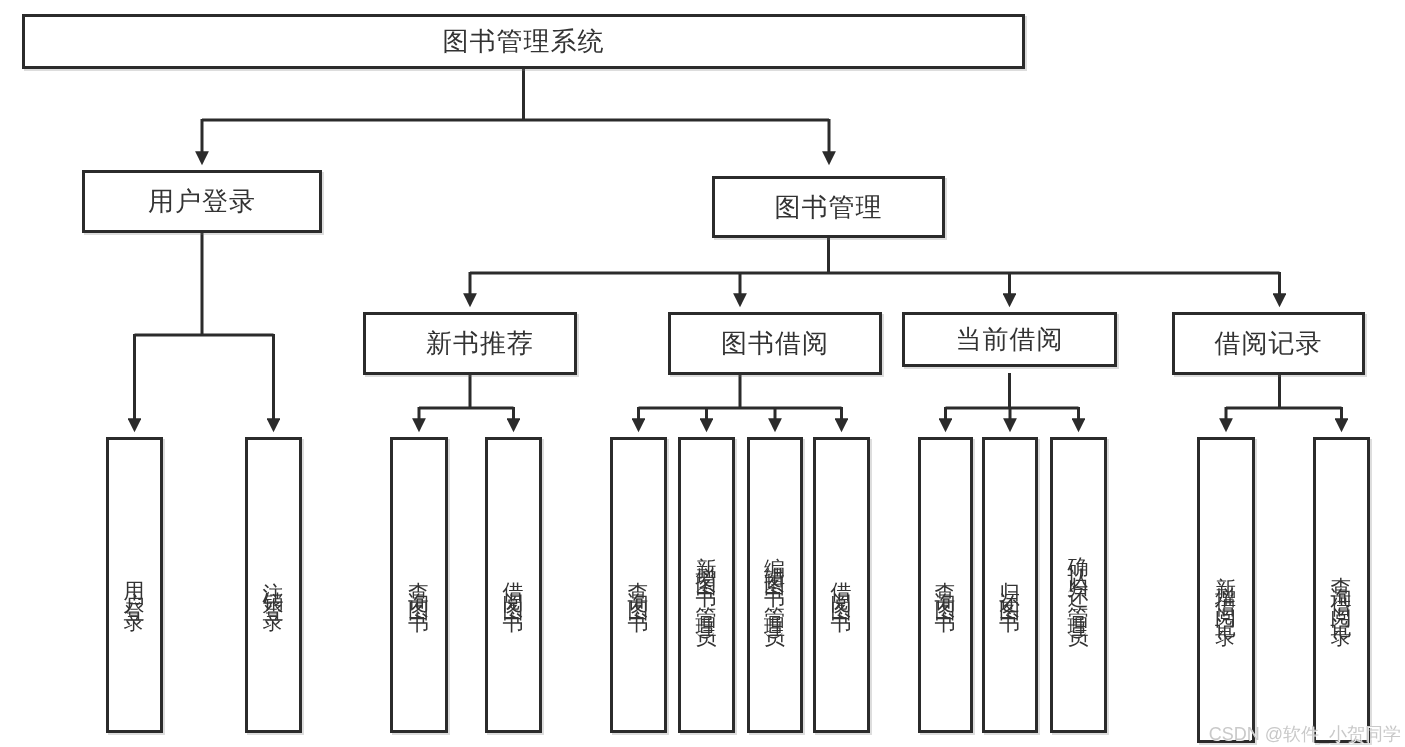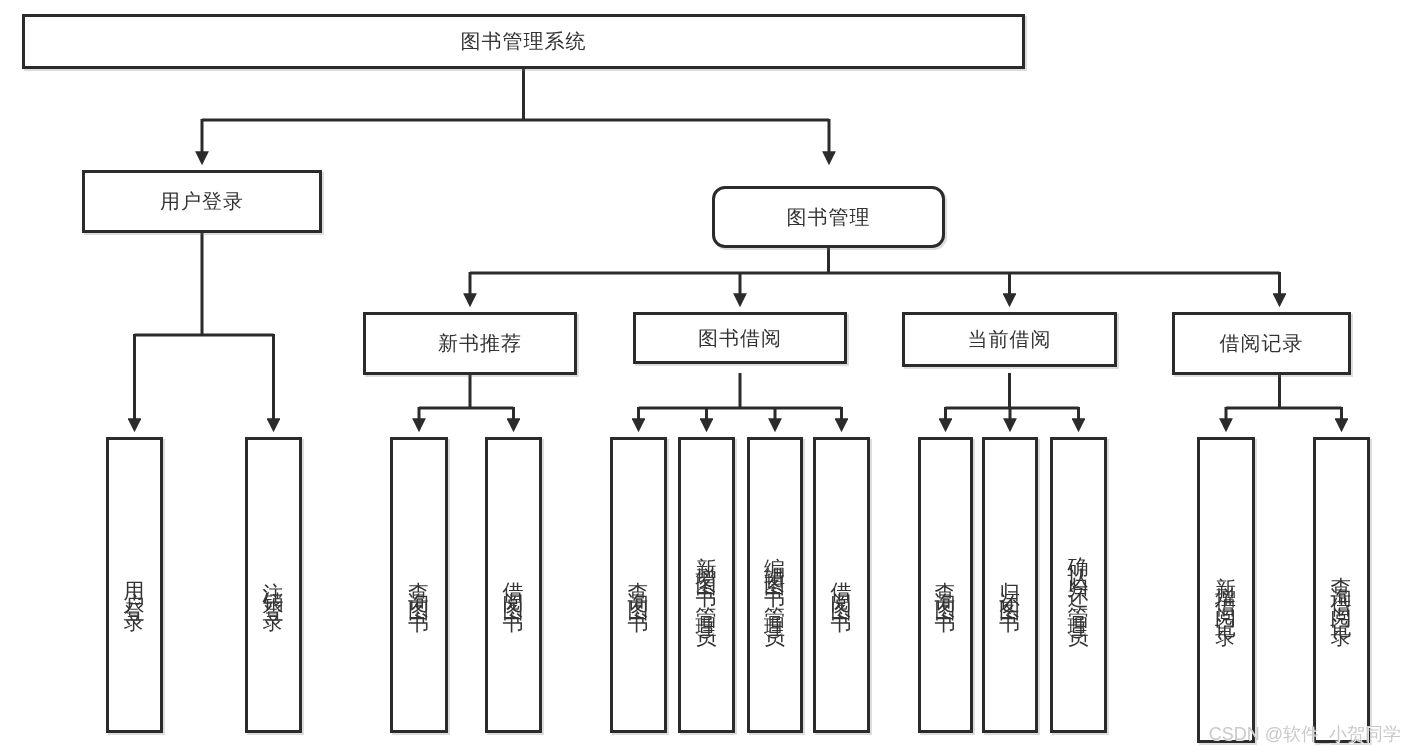--- a/index.html
+++ b/index.html
@@ -22,21 +22,21 @@
   .ahp{fill:var(--line);}
   .node{
     position:absolute;box-sizing:border-box;
     border:3px solid var(--line);
     background:var(--background);
     z-index:2;
     display:flex;align-items:center;justify-content:center;
     color:var(--text);
     box-shadow:2px 2px 0 rgba(120,120,120,0.25);
   }
-  .hnode{font-size:20px;letter-spacing:1px;}
+  .hnode{font-size:26px;letter-spacing:1px;}
   .vnode span{
     writing-mode:vertical-rl;
     text-orientation:mixed;
     font-size:21px;
     letter-spacing:10px;
     line-height:1;
   }
   .watermark{
     position:absolute;right:4px;bottom:1px;z-index:3;
     color:var(--watermark);
@@ -92,34 +92,34 @@
     <line class="wire-arrow" x1="1341.5" y1="407" x2="1341.5" y2="420" marker-end="url(#ah)"></line>
   </svg>
 
   <div class="node hnode" style="left:22px;top:14px;width:1003px;height:55px;">
     <span>图书管理系统</span>
   </div>
 
   <div class="node hnode" style="left:82px;top:170px;width:240px;height:63px;">
     <span>用户登录</span>
   </div>
-  <div class="node hnode" style="left:712px;top:186px;width:233px;height:62px;border-radius:13px;">
+  <div class="node hnode" style="left:712px;top:176px;width:233px;height:62px;">
     <span>图书管理</span>
   </div>
 
   <div class="node hnode" style="left:363px;top:312px;width:214px;height:63px;padding-left:20px;">
     <span>新书推荐</span>
   </div>
-  <div class="node hnode" style="left:633px;top:312px;width:214px;height:52px;">
+  <div class="node hnode" style="left:668px;top:312px;width:214px;height:63px;">
     <span>图书借阅</span>
   </div>
   <div class="node hnode" style="left:902px;top:312px;width:215px;height:55px;">
     <span>当前借阅</span>
   </div>
-  <div class="node hnode" style="left:1172px;top:312px;width:179px;height:63px;text-align:right;">
+  <div class="node hnode" style="left:1172px;top:312px;width:193px;height:63px;text-align:right;">
     <span>借阅记录</span>
   </div>
 
   <div class="node vnode" style="left:106px;top:437px;width:57px;height:296px;">
     <span>用户登录</span>
   </div>
   <div class="node vnode" style="left:245px;top:437px;width:57px;height:296px;">
     <span>注销登录</span>
   </div>
 

